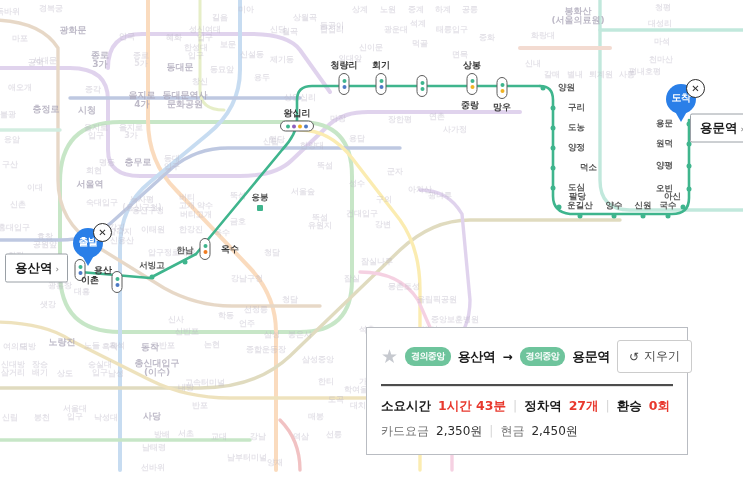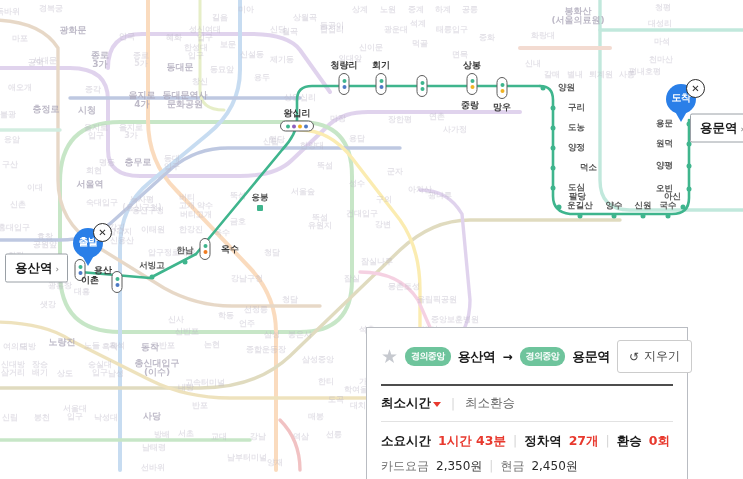--- a/index.html
+++ b/index.html
@@ -641,28 +641,20 @@
       <span class="badge">경의중앙</span>
       <span class="route-txt">용문역</span>
       <button class="clear-btn">
         <span>↺</span>
         <span>지우기</span>
       </button>
     </div>
 
     <hr class="hr-strong">
 
-    <div class="tabs">
-      <span class="tab-active">
-        <span>최소시간</span>
-        <span class="caret"></span>
-      </span>
-      <span class="tab-sep">|</span>
-      <span class="tab-idle">최소환승</span>
-    </div>
 
     <hr class="hr-light">
 
     <div class="sum-row">
       <span>소요시간</span>
       <span class="sum-val">1시간 43분</span>
       <span class="sep-v">|</span>
       <span>정차역</span>
       <span class="sum-val">27개</span>
       <span class="sep-v">|</span>

